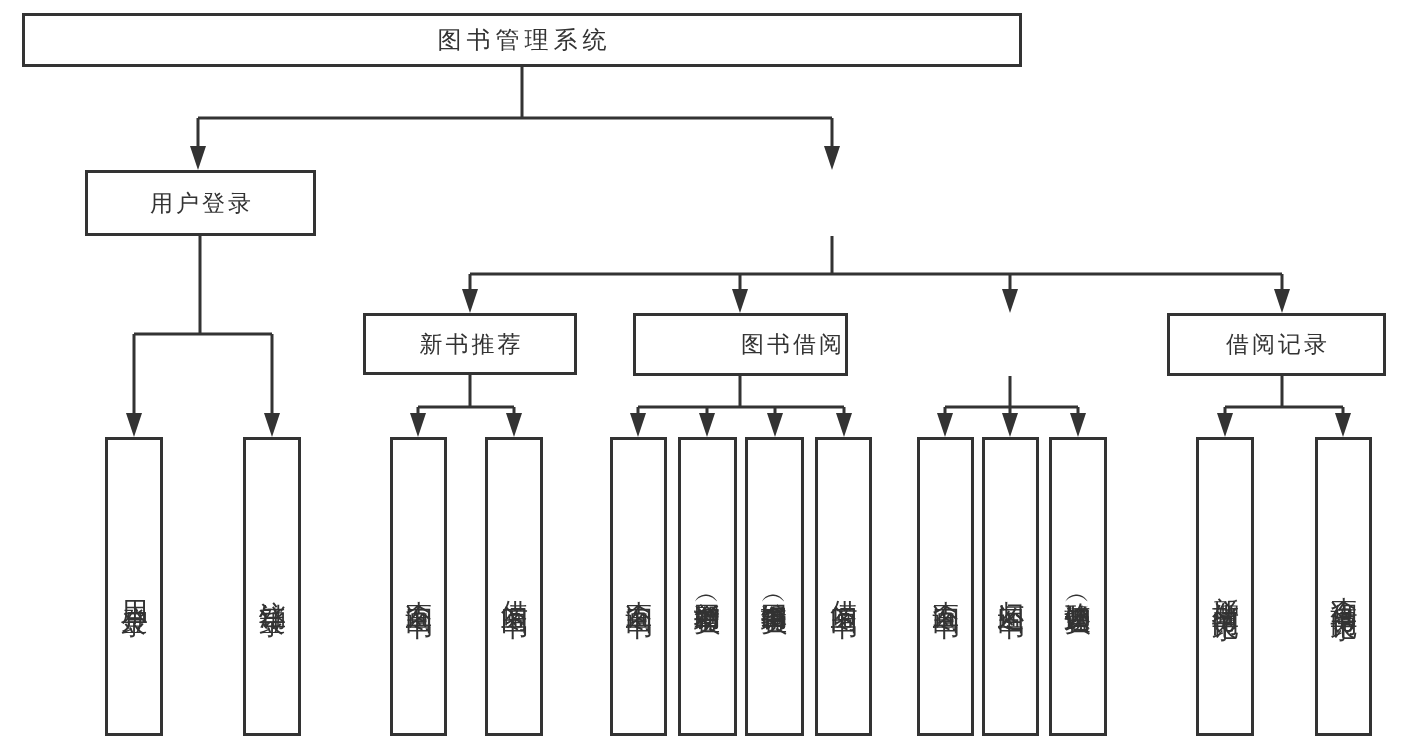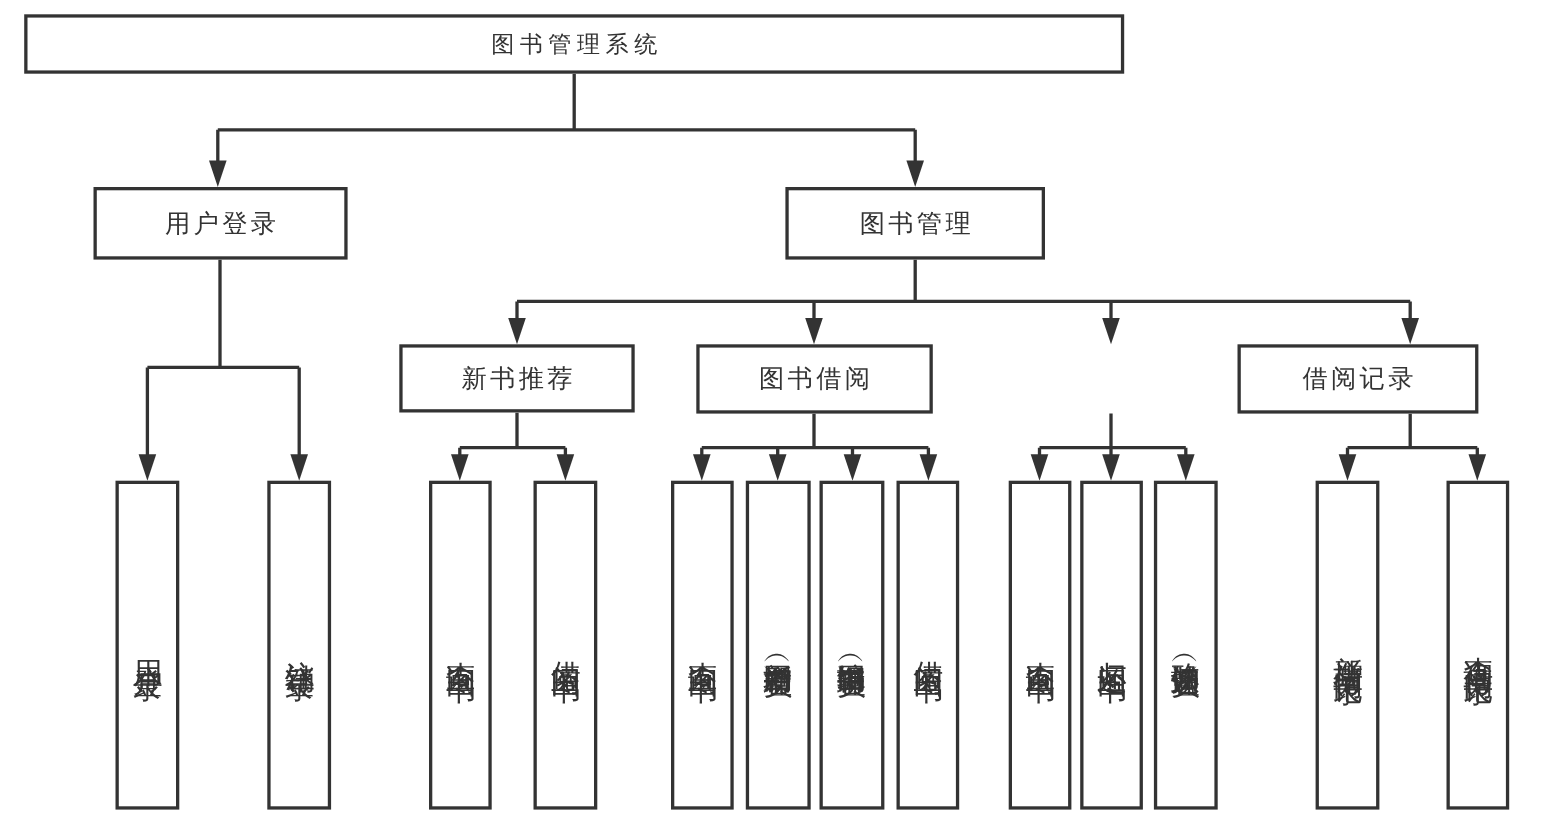--- a/index.html
+++ b/index.html
@@ -46,44 +46,44 @@
     justify-content: center;
     color: var(--text);
   }
   .h-label {
     font-size: 23px;
     letter-spacing: 3px;
     white-space: nowrap;
     text-indent: 3px;
   }
   .root-label {
-    font-size: 21px;
+    font-size: 24px;
     letter-spacing: 5px;
     text-indent: 5px;
     white-space: nowrap;
   }
   .v-label {
     writing-mode: vertical-rl;
     font-size: 27px;
     letter-spacing: 4px;
     line-height: 1;
     white-space: nowrap;
   }
   .v-label.long {
     font-size: 26px;
     letter-spacing: 1px;
   }
   
   #node-root        { left: 22px;   top: 13px;  width: 1000px; height: 54px; }
   #node-user-login  { left: 85px;   top: 170px; width: 231px;  height: 66px; }
   #node-book-mgmt   { left: 714px;  top: 170px; width: 236px;  height: 66px; }
   #node-new-rec     { left: 363px;  top: 313px; width: 214px;  height: 62px; }
-  #node-borrow      { left: 633px;  top: 313px; width: 215px;  height: 63px; }
+  #node-borrow      { left: 633px;  top: 313px; width: 215px;  height: 63px; justify-content: flex-end; }
   #node-current     { left: 902px;  top: 313px; width: 216px;  height: 63px; }
-  #node-records     { left: 1125px; top: 313px; width: 219px;  height: 63px; }
+  #node-records     { left: 1167px; top: 313px; width: 219px;  height: 63px; }
   .leaf { top: 437px; height: 299px; }
   #leaf-login       { left: 105px;  width: 58px; }
   #leaf-logout      { left: 243px;  width: 58px; }
   #leaf-nb-query    { left: 390px;  width: 57px; }
   #leaf-nb-borrow   { left: 485px;  width: 58px; }
   #leaf-bb-query    { left: 610px;  width: 57px; }
   #leaf-bb-add      { left: 678px;  width: 59px; }
   #leaf-bb-edit     { left: 745px;  width: 59px; }
   #leaf-bb-borrow   { left: 815px;  width: 57px; }
   #leaf-cb-query    { left: 917px;  width: 57px; }
@@ -143,23 +143,20 @@
     <polygon points="1335,413 1351,413 1343,437"></polygon>
   </svg>
 
   <div class="box" id="node-root">
     <span class="root-label">图书管理系统</span>
   </div>
 
   <div class="box" id="node-user-login">
     <span class="h-label">用户登录</span>
   </div>
-  <div class="box" id="node-book-mgmt">
-    <span class="h-label">图书管理</span>
-  </div>
 
   <div class="box" id="node-new-rec">
     <span class="h-label">新书推荐</span>
   </div>
   <div class="box" id="node-borrow">
     <span class="h-label">图书借阅</span>
   </div>
   <div class="box" id="node-records">
     <span class="h-label">借阅记录</span>
   </div>

